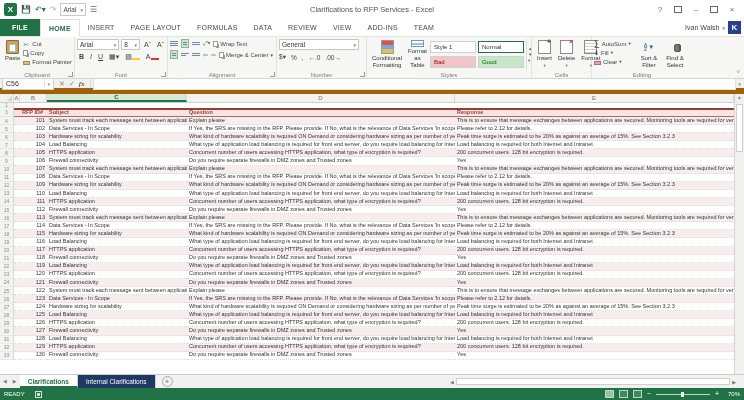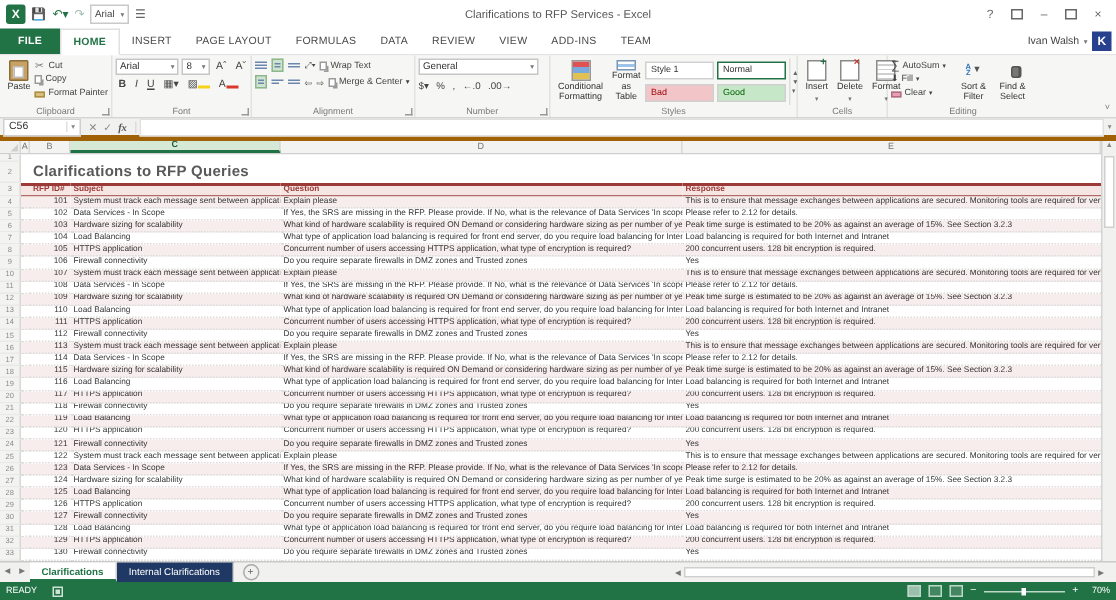--- a/index.html
+++ b/index.html
@@ -68,21 +68,21 @@
   .cell-del:after { content:"×"; color:#c0392b; }
   .cell-fmt { background:repeating-linear-gradient(#fff 0 2px, #cfcfcf 2px 3px); border:1px solid #8a8a8a; }
   .edit-sig { font-size:8px; color:#444; line-height:8px; }
   .binoc { position:relative; width:9px; height:6px; }
   .binoc:before,.binoc:after { content:""; position:absolute; top:0; width:4px; height:6px; border:1px solid #555; border-radius:2px; background:#777; }
   .binoc:after { right:0; }
   .az { font-size:5px; font-weight:bold; color:#2e75b6; line-height:4px; }
   .collapse-chev { position:absolute; right:4px; bottom:3px; font-size:6px; color:#777; }
 
   
-  .fbar { height:15px; background:#f1f1ef; border-bottom:4px solid #a16207; display:flex; align-items:center; }
+  .fbar { height:15px; background:#f1f1ef; border-bottom:6px solid #a16207; display:flex; align-items:center; }
   .namebox { width:52px; height:12px; background:#fff; border:1px solid #cfcfcf; margin-left:2px; display:flex; align-items:center; justify-content:space-between; font-size:7px; padding:0 3px; color:#333; }
   .namebox .car { font-size:5px; color:#888; border-left:1px solid #e0e0e0; padding-left:2px; }
   .fops { display:flex; align-items:center; gap:4px; padding:0 5px; font-size:7px; color:#8a8a8a; border-right:1px solid #dcdcdc; }
   .fx { font-family:"Liberation Serif", serif; font-style:italic; color:#555; font-weight:bold; }
   .finput { flex:1; height:12px; background:#fff; border:1px solid #e0e0e0; margin:0 2px; }
   .fchev { font-size:5px; color:#888; padding-right:3px; }
 
   
   .colhdrs { height:9px; display:flex; background:#f3f3f1; border-bottom:1px solid #cfcfcf; padding-right:10px; }
   .ch { border-right:1px solid #d8d8d6; font-size:6px; color:#737373; text-align:center; line-height:8px; flex-shrink:0; }
@@ -395,24 +395,20 @@
       <div class="ch" style="width: 279px;">E</div>
     </div>
 </div>
 
 <div class="gridwrap">
   <div class="rows" id="grid-rows">
       <div class="grow" style="height: 5px;">
         <div class="gut">1</div>
         <div class="cell " style="width: 720px;"></div>
       </div>
-      <div class="grow" style="height: 14px;">
-        <div class="gut">2</div>
-        <div class="cell sheet-title" style="width: 720px; padding-left: 8px;">Clarifications to RFP Queries</div>
-      </div>
       <div class="grow" style="height: 9px;">
         <div class="gut">3</div>
         <div class="cell thcell" style="width: 33px; padding-left: 8px;">RFP ID#</div>
         <div class="cell thcell" style="width: 140px;">Subject</div>
         <div class="cell thcell" style="width: 268px;">Question</div>
         <div class="cell thcell" style="width: 279px;">Response</div>
       </div>
       <div class="grow" style="height: 8.1px;">
         <div class="gut">4</div>
         <div class="cell dcell band" style="width: 6px;"></div>

